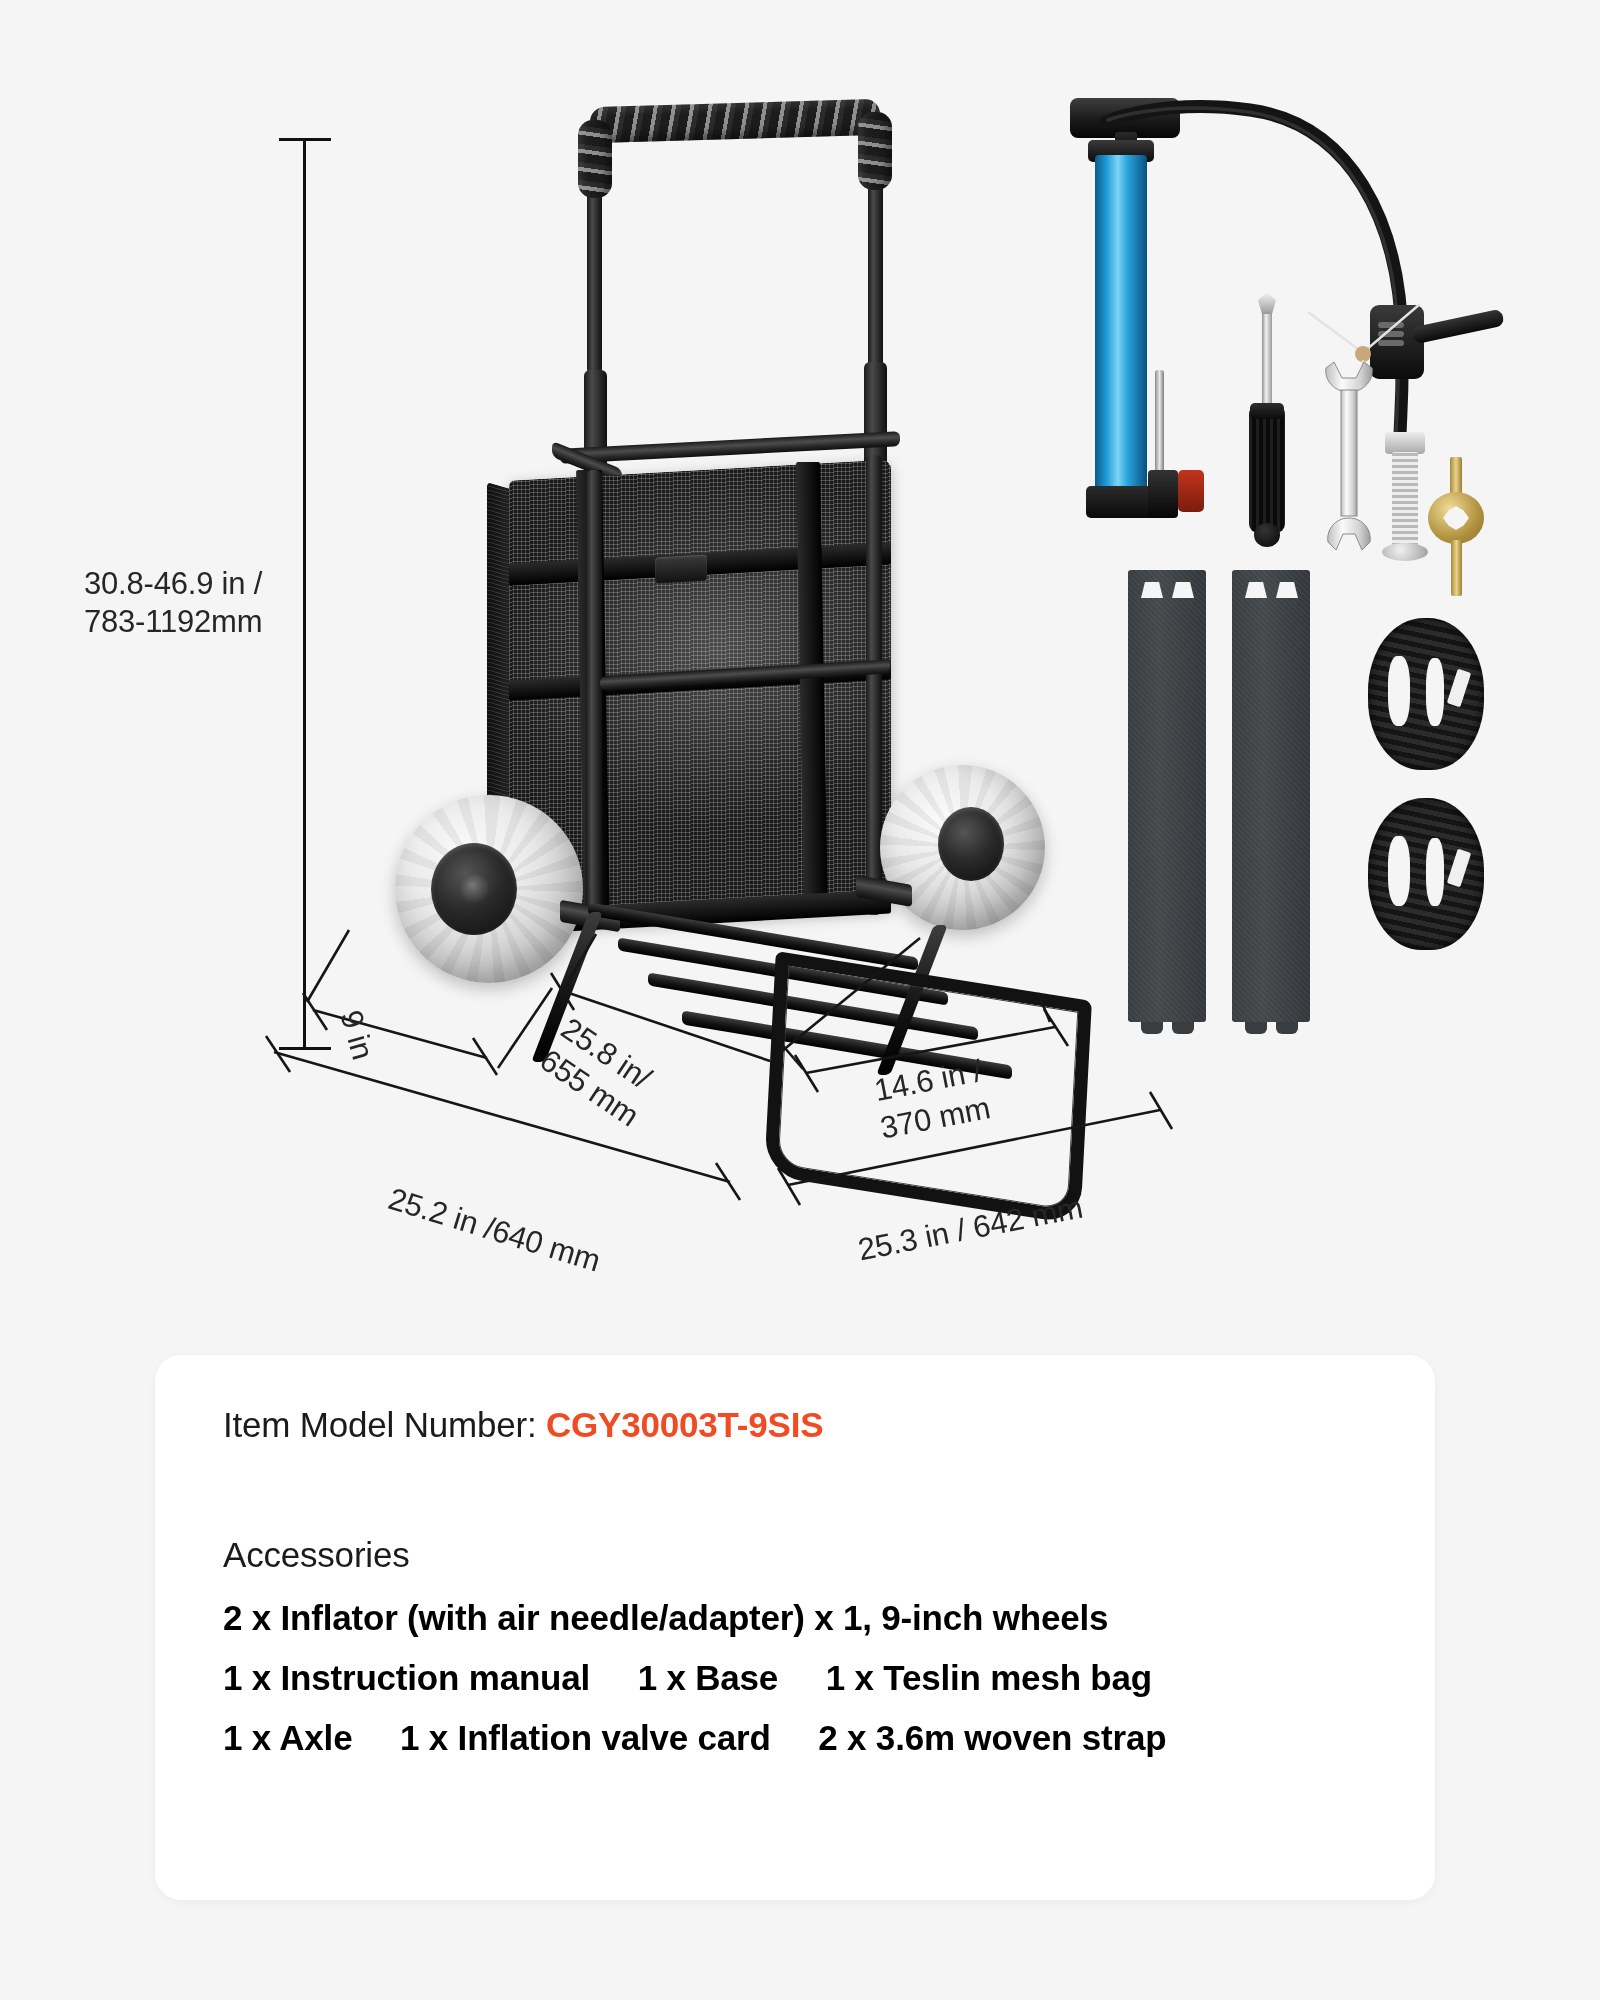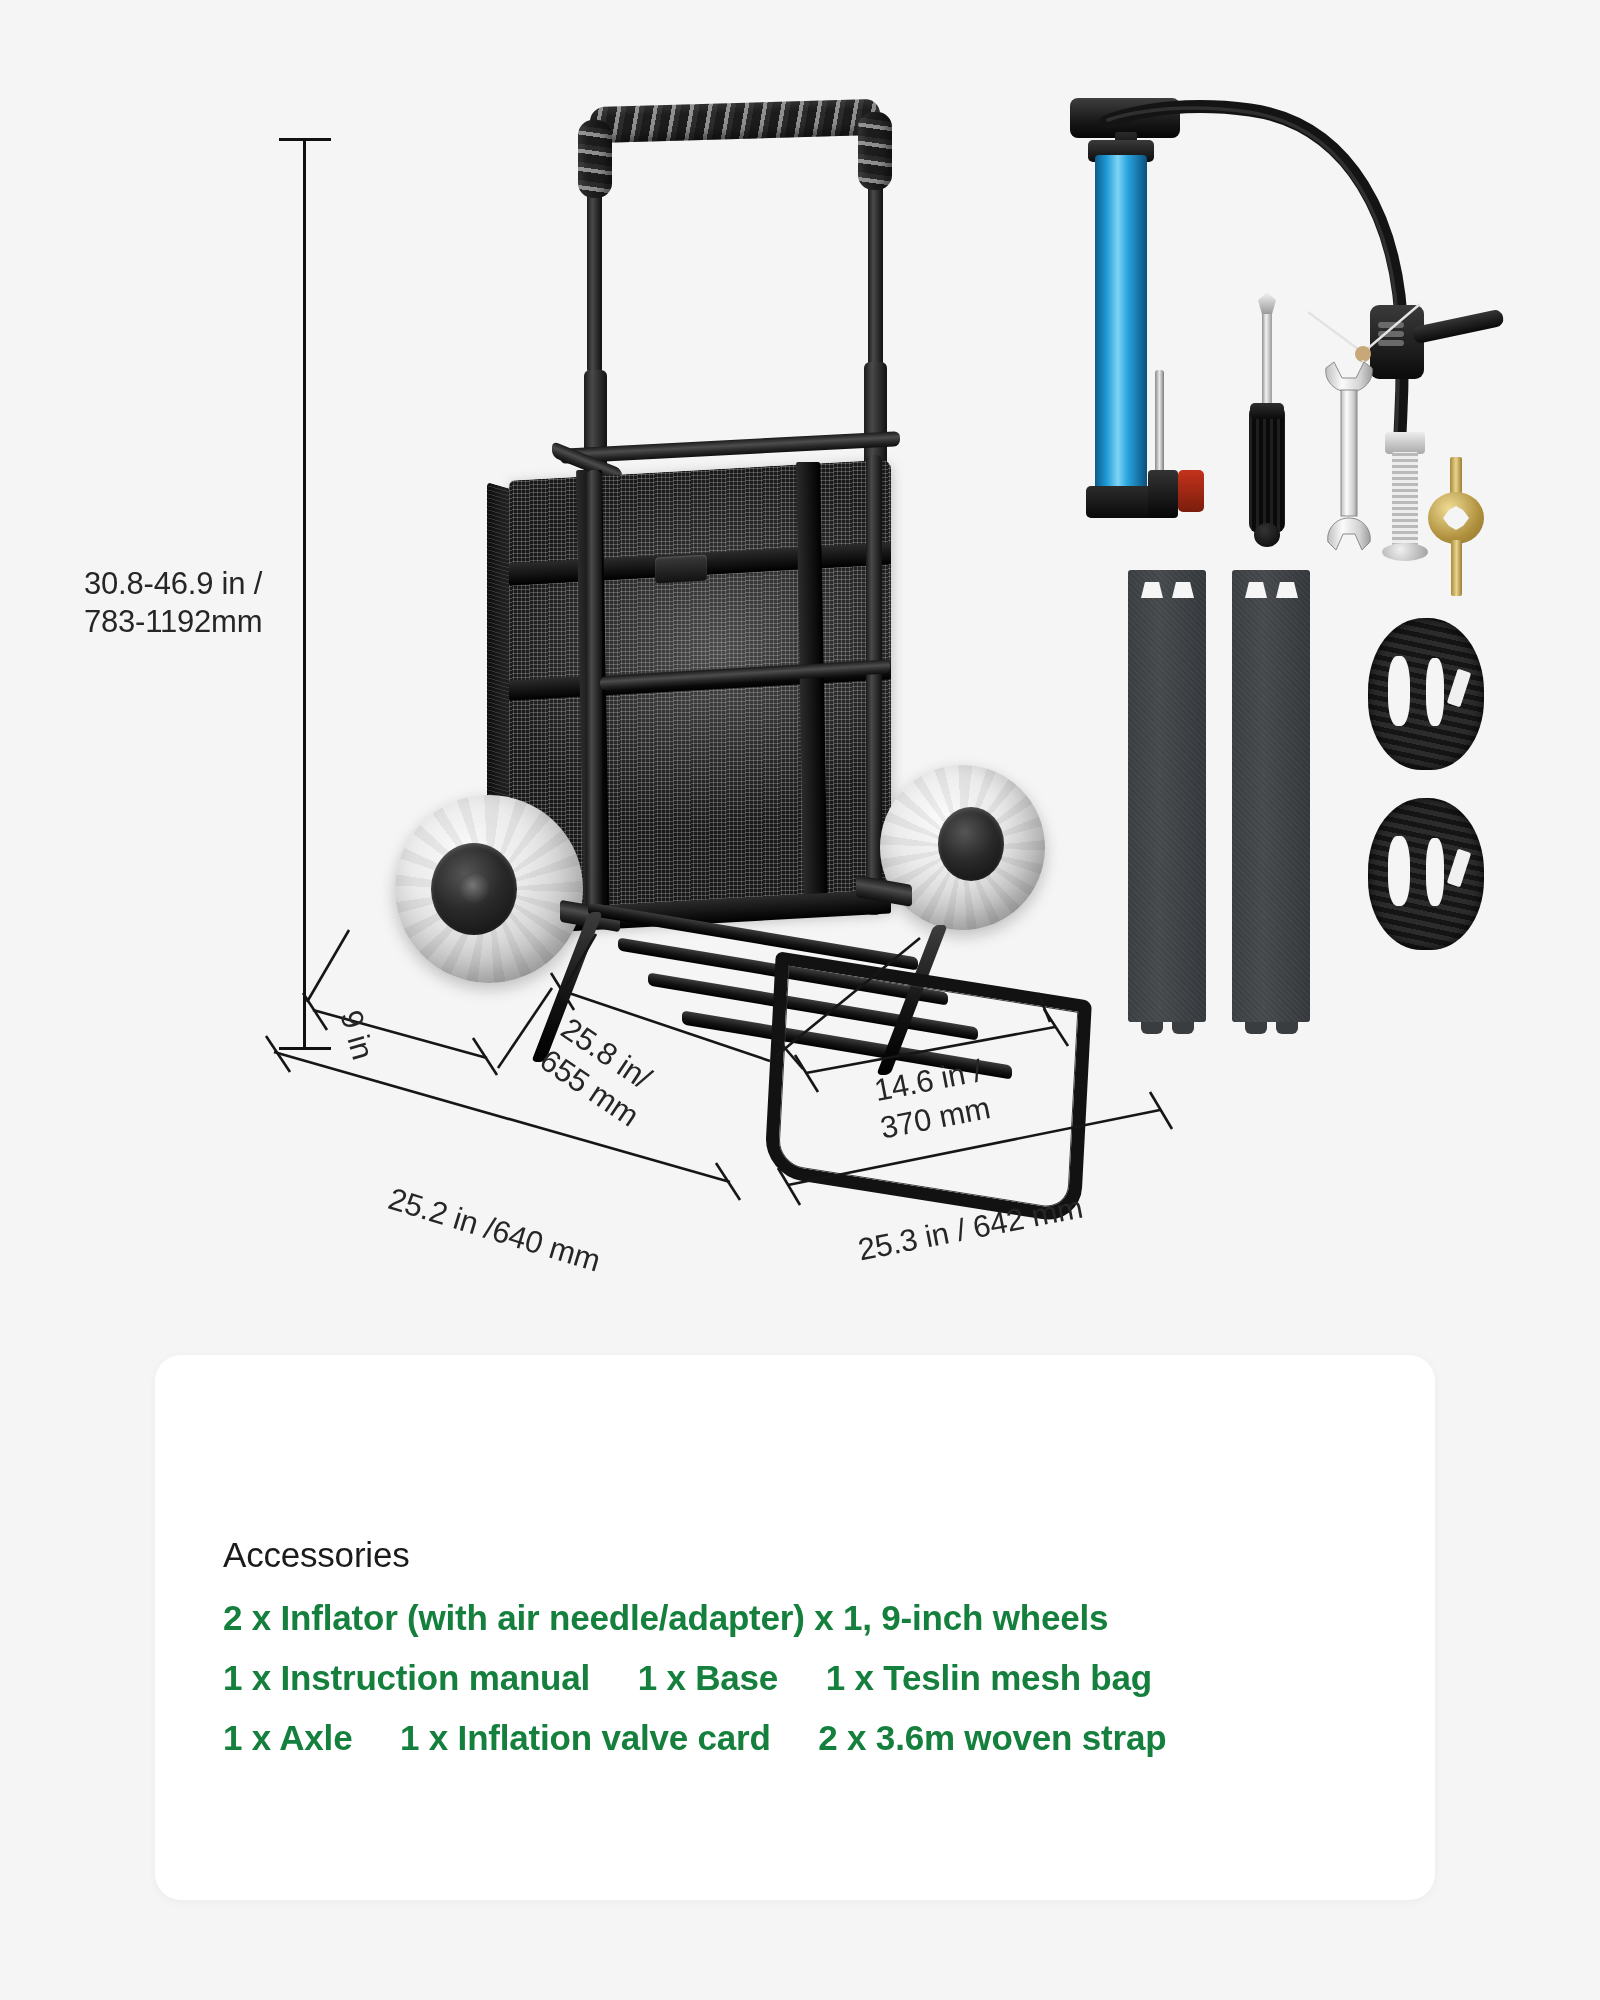--- a/index.html
+++ b/index.html
@@ -199,21 +199,21 @@
     box-shadow:0 2px 10px rgba(0,0,0,.045);
   }
   .spec-line{
     position:absolute;left:68px;
     font-size:35px;color:#1b1b1b;white-space:pre;
     letter-spacing:-0.2px;
   }
   .accent{color:#f04b23;font-weight:bold;}
   .acc-line{
     position:absolute;left:68px;
-    font-size:35px;color:#15803d;font-weight:bold;
+    font-size:35px;color:#000000;font-weight:bold;
     white-space:pre;letter-spacing:-0.2px;
   }
 </style>
 </head>
 <body>
 
 <div id="stage">
 
   <div class="dimline" id="vdim-line"></div>
   <div class="dimline" id="vdim-cap-top"></div>
@@ -388,20 +388,21 @@
     <div class="strap-hole" style="left:58px;top:40px;width:18px;height:68px;border-radius:40%;"></div>
     <div class="strap-tag" style="left:84px;top:52px;width:14px;height:36px;"></div>
   </div>
   <div class="strap" style="left:1368px;top:798px;width:116px;height:152px;">
     <div class="strap-hole" style="left:20px;top:38px;width:22px;height:70px;border-radius:40%;"></div>
     <div class="strap-hole" style="left:58px;top:40px;width:18px;height:68px;border-radius:40%;"></div>
     <div class="strap-tag" style="left:84px;top:52px;width:14px;height:36px;"></div>
   </div>
 
   <div id="spec-card">
+    <div class="spec-line" style="top:50px;"><span>Item Model Number: </span><span class="accent">CGY30003T-9SIS</span></div>
 
 
     <div class="spec-line" style="top:180px;">Accessories</div>
 
     <div class="acc-line" style="top:243px;">2 x Inflator (with air needle/adapter) x 1, 9-inch wheels</div>
     <div class="acc-line" style="top:303px;">1 x Instruction manual     1 x Base     1 x Teslin mesh bag</div>
     <div class="acc-line" style="top:363px;">1 x Axle     1 x Inflation valve card     2 x 3.6m woven strap</div>
   </div>
 
 </div>

